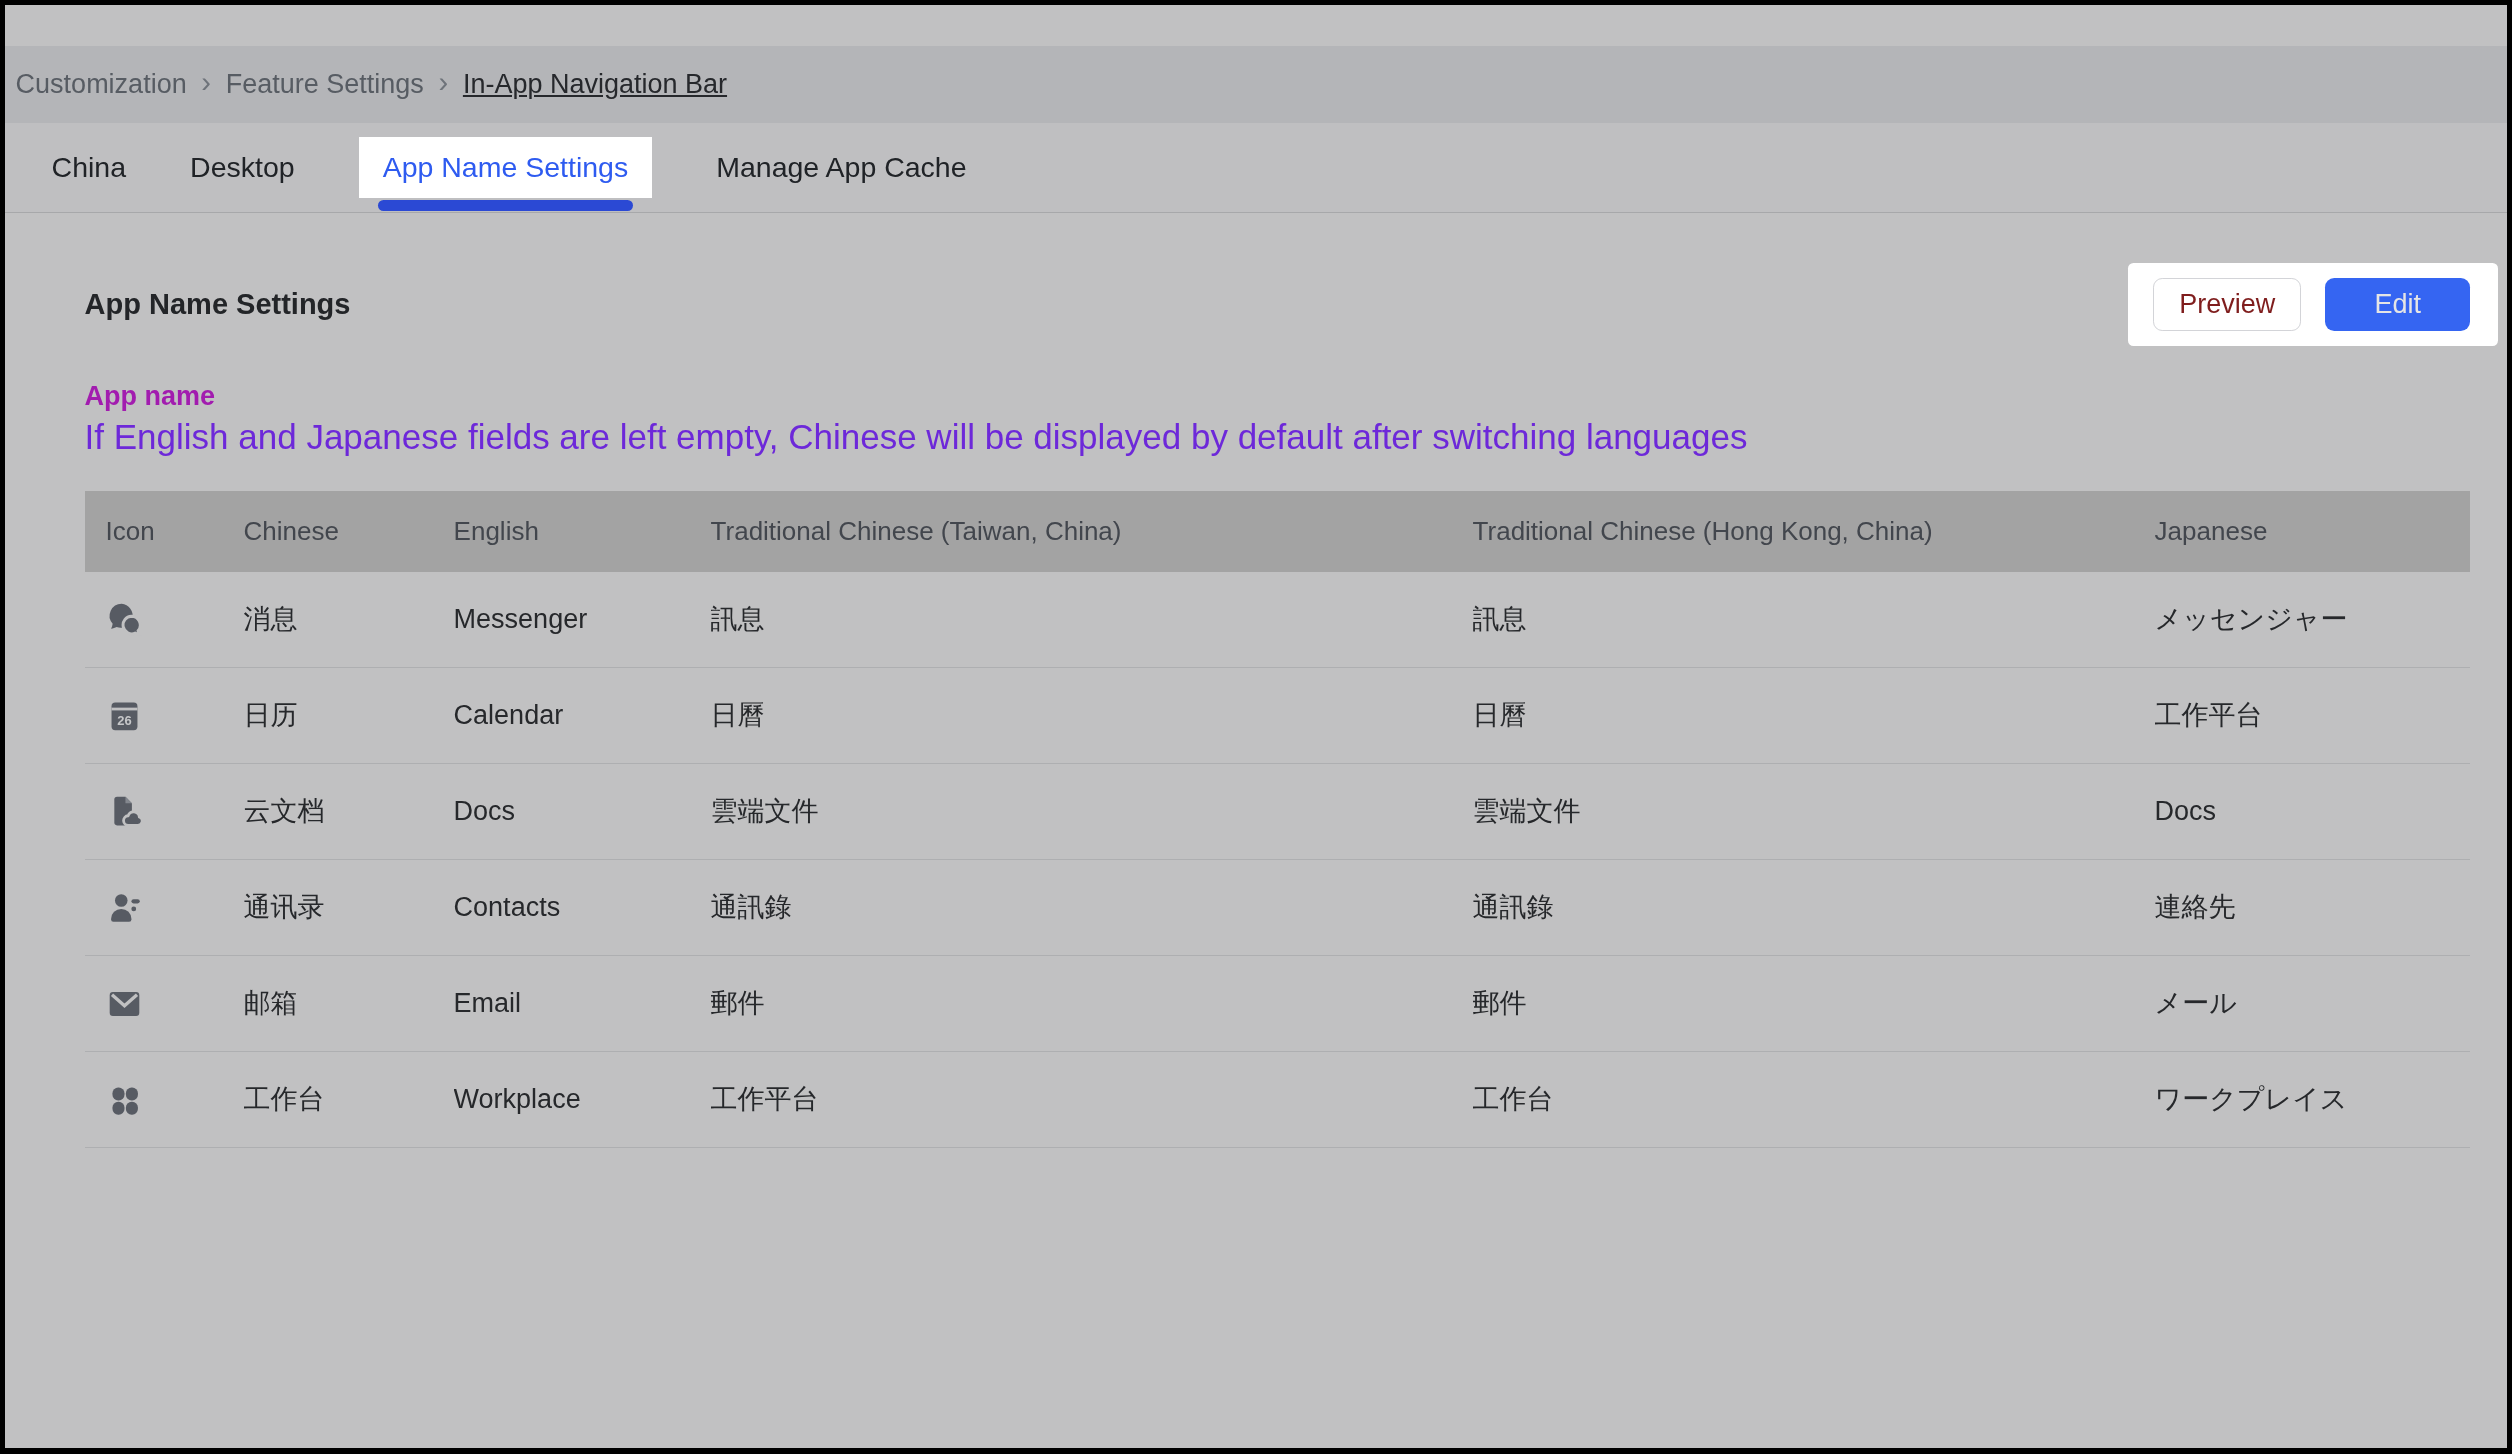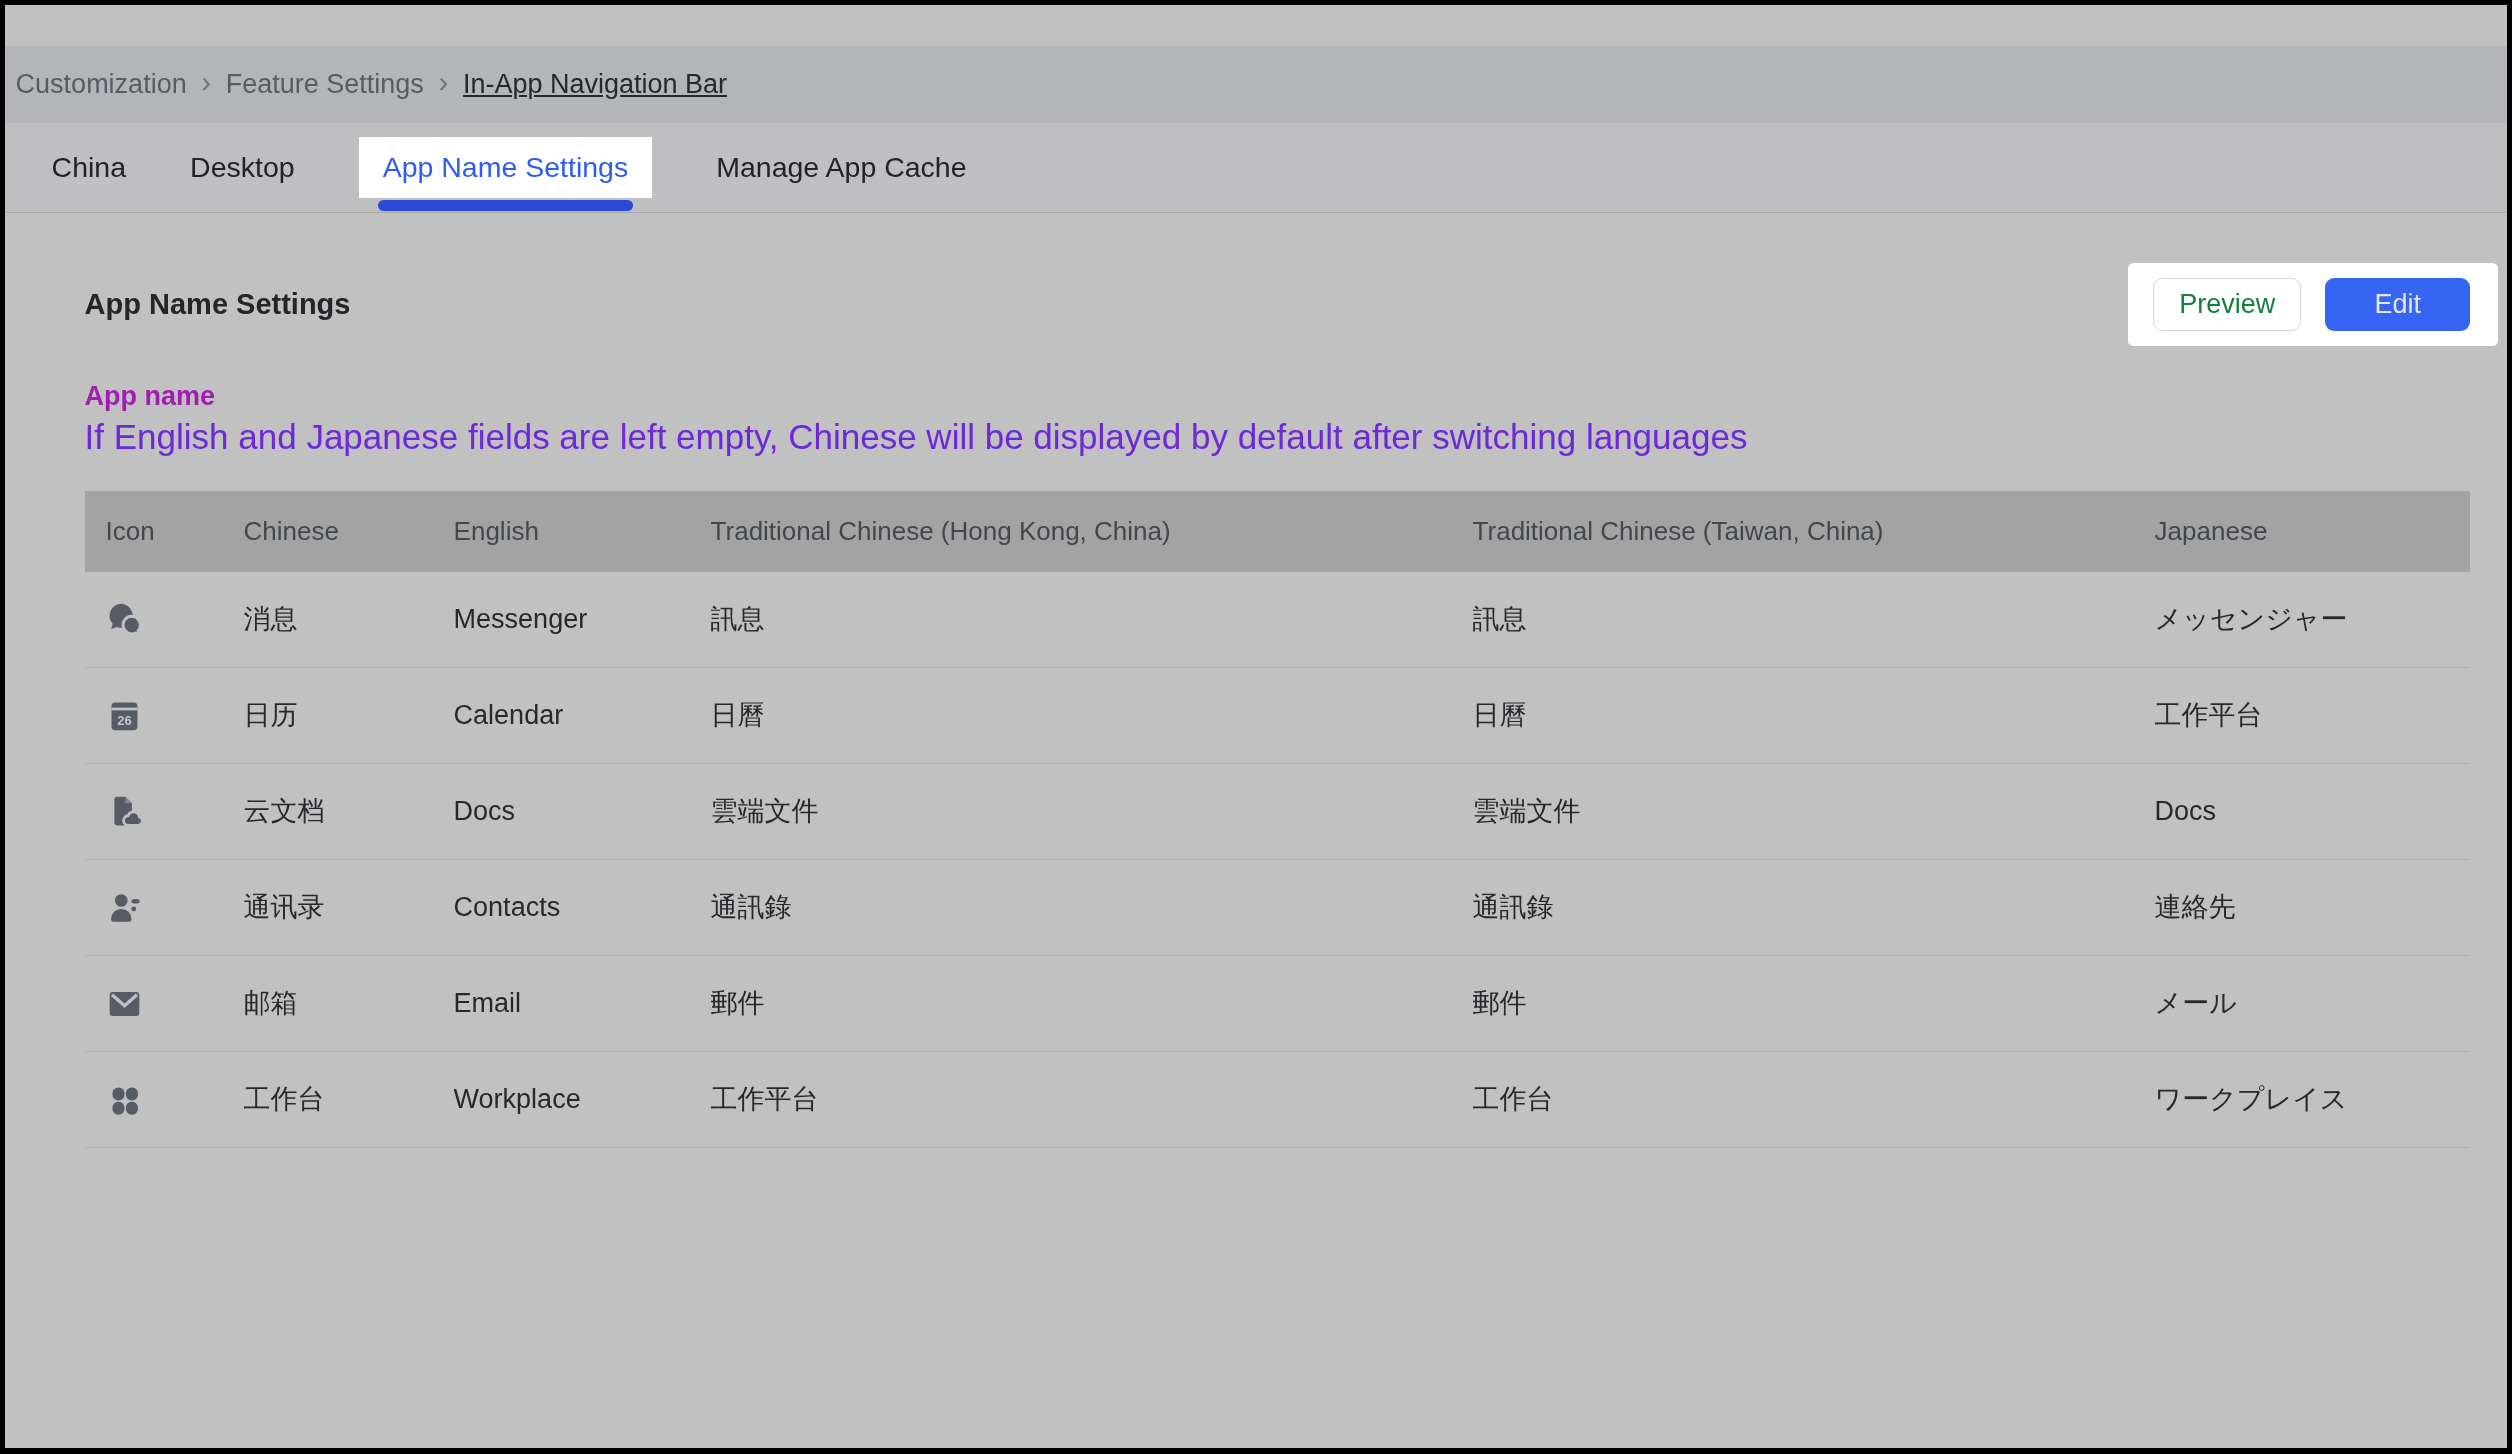--- a/index.html
+++ b/index.html
@@ -42,21 +42,21 @@
   .page-title{font-size:29px;font-weight:700;color:#232528;margin:0;}
   .spotlight-actions{
     background:#ffffff;border-radius:5.5px;height:83px;
     display:flex;align-items:center;gap:24px;padding:0 28px 0 25px;
   }
   .btn{
     height:53px;border-radius:9.2px;font-size:27px;
     display:flex;align-items:center;justify-content:center;
     font-family:inherit;cursor:pointer;
   }
-  .btn-secondary{width:148px;background:#ffffff;border:1.8px solid #d3d4d8;color:#15803d;}
+  .btn-secondary{width:148px;background:#ffffff;border:1.8px solid #d3d4d8;color:#7f1d1d;}
   .btn-primary{width:145px;border:none;color:#e5e5e5;}
   .section-head{padding-left:80px;margin-top:30px;}
   .section-title{font-size:27px;font-weight:700;color:#a21caf;line-height:41px;}
   .section-desc{font-size:35px;color:#6d28d9;line-height:40px;}
   
   .table{margin:34px 37px 0 80px;}
   .thead,.row{
     display:grid;
     grid-template-columns:159px 210px 257px 762px 682px 1fr;
     align-items:center;
@@ -104,22 +104,22 @@
     <div class="section-head">
       <div class="section-title">App name</div>
       <div class="section-desc">If English and Japanese fields are left empty, Chinese will be displayed by default after switching languages</div>
     </div>
 
     <div class="table">
       <div class="thead">
         <div class="cell pad">Icon</div>
         <div class="cell">Chinese</div>
         <div class="cell">English</div>
+        <div class="cell">Traditional Chinese (Taiwan, China)</div>
         <div class="cell">Traditional Chinese (Hong Kong, China)</div>
-        <div class="cell">Traditional Chinese (Taiwan, China)</div>
         <div class="cell">Japanese</div>
       </div>
       <div class="tbody">
           <div class="row">
             <div class="cell pad icon-cell">
               <svg width="37" height="37" viewBox="0 0 40 40">
     <path fill="#575b63" d="M17 3a13 13 0 0 0-9.8 21.6c-.3 1.9-.9 3.9-1.7 5.4 2.1-.3 4.4-1 6-1.8A13 13 0 1 0 17 3z"></path>
     <path fill="#575b63" stroke="#c1c1c2" stroke-width="3.2" d="M27.5 16.5a9.5 9.5 0 0 1 7.2 15.7c.2 1.4.7 2.8 1.3 3.9-1.6-.2-3.3-.7-4.5-1.3a9.5 9.5 0 1 1-4-18.3z"></path>
   </svg>
             </div>

